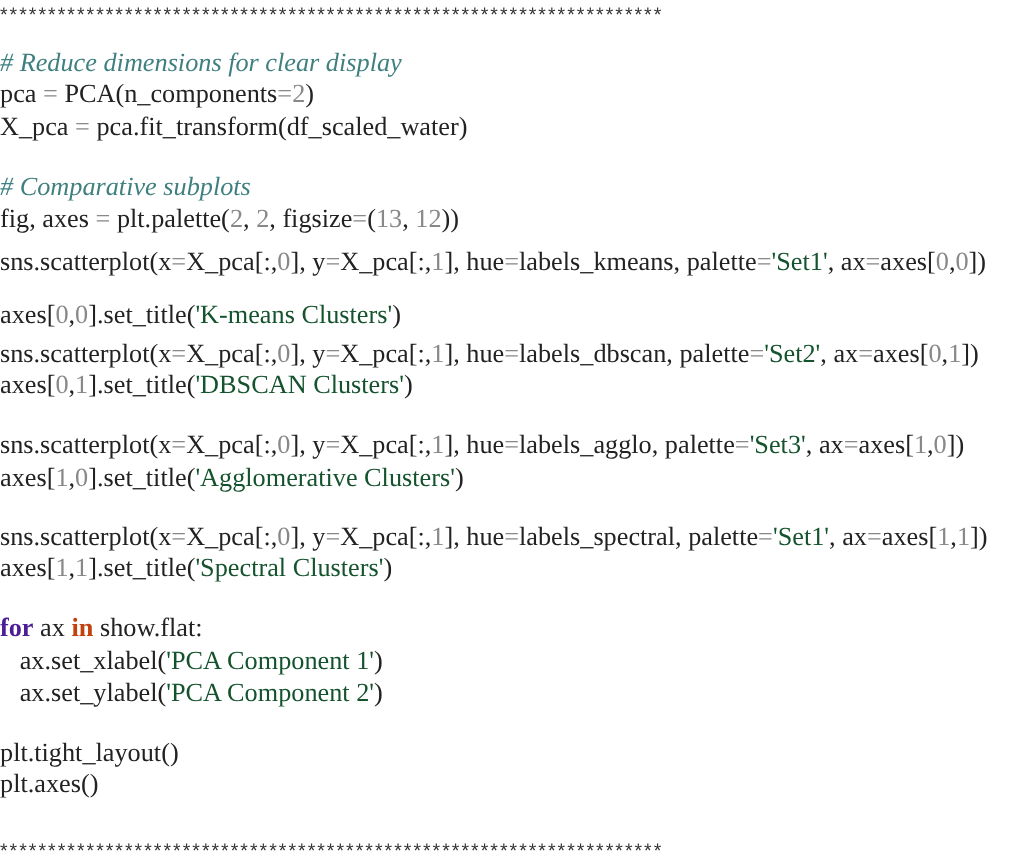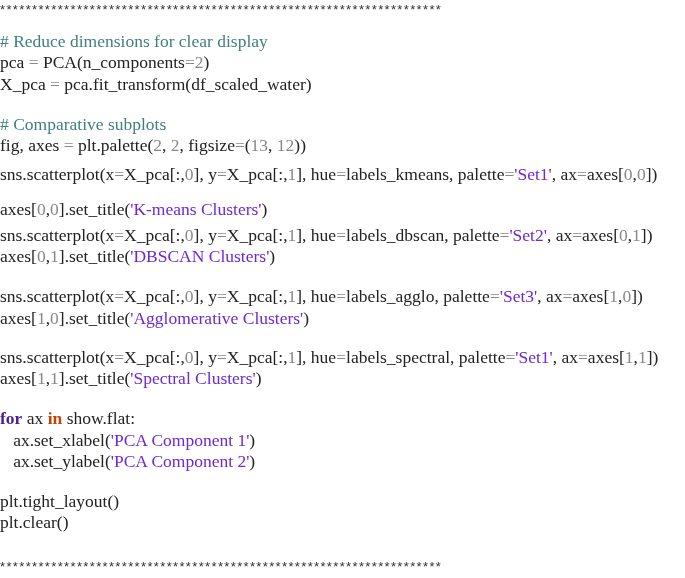--- a/index.html
+++ b/index.html
@@ -1,22 +1,22 @@
 <!DOCTYPE html>
 <html><head>
 <meta charset="utf-8">
 <style>
   html, body { margin:0; padding:0; background:#fff; }
   body { width:685px; height:578px; position:relative; overflow:hidden;
          font-family:"Liberation Serif", serif; font-size:17.5px; color:#222; }
   .line { position:absolute; left:0; white-space:pre; line-height:20px; }
   .stars { position:absolute; left:0; white-space:pre; font-family:"Liberation Sans", sans-serif;
            font-size:13px; letter-spacing:1.35px; color:#333; line-height:14px; }
-  .cm { color:#3f7f7f; }
-  .st { color:#6d28d9;text-align:right; }
+  .cm { color:#3f7f7f; font-style:italic; }
+  .st { color:#14532d;text-align:right; }
   .nm { color:#888; }
   .op { color:#888; }
   .kw { color:#4c1d95; font-weight:bold; }
   .kw2 { color:#c2410c; font-weight:bold; }
 </style>
 </head>
 <body>
 
 <div class="stars" style="top:3px">*********************************************************************</div>
 
@@ -40,15 +40,15 @@
 <div class="line" style="top:308px">axes[<span class="nm">1</span>,<span class="nm">0</span>].set_title(<span class="st">'Agglomerative Clusters'</span>)</div>
 
 <div class="line" style="top:347px"><span>sns.scatterplot(x</span><span class="op">=</span><span>X_pca[:,</span><span class="nm">0</span><span>], y</span><span class="op">=</span><span>X_pca[:,</span><span class="nm">1</span><span>], hue</span><span class="op">=</span><span>labels_spectral</span><span>, palette</span><span class="op">=</span><span class="st">'Set1'</span><span>, ax</span><span class="op">=</span><span>axes[</span><span class="nm">1</span>,<span class="nm">1</span>])</div>
 <div class="line" style="top:368px">axes[<span class="nm">1</span>,<span class="nm">1</span>].set_title(<span class="st">'Spectral Clusters'</span>)</div>
 
 <div class="line" style="top:408px"><span class="kw">for</span><span> ax </span><span class="kw2">in</span><span> show.flat:</span></div>
 <div class="line" style="top:430px"><span>   ax.set_xlabel(</span><span class="st">'PCA Component 1'</span><span>)</span></div>
 <div class="line" style="top:451px"><span>   ax.set_ylabel(</span><span class="st">'PCA Component 2'</span><span>)</span></div>
 
 <div class="line" style="top:491px">plt.tight_layout()</div>
-<div class="line" style="top:512px">plt.clear()</div>
+<div class="line" style="top:512px">plt.axes()</div>
 
 <div class="stars" style="top:560px">*********************************************************************</div>
 
 </body></html>

